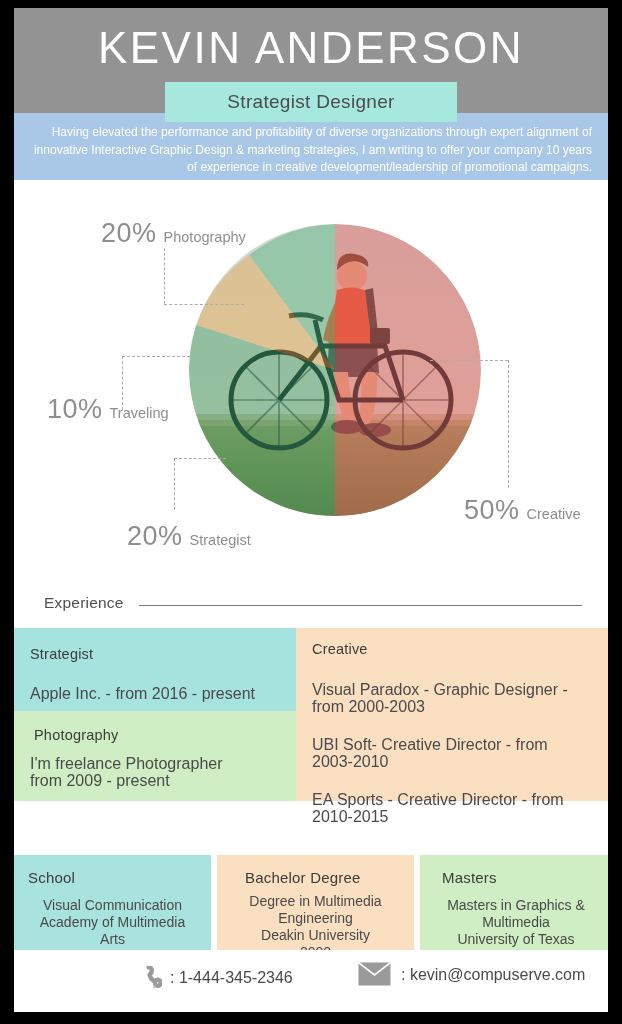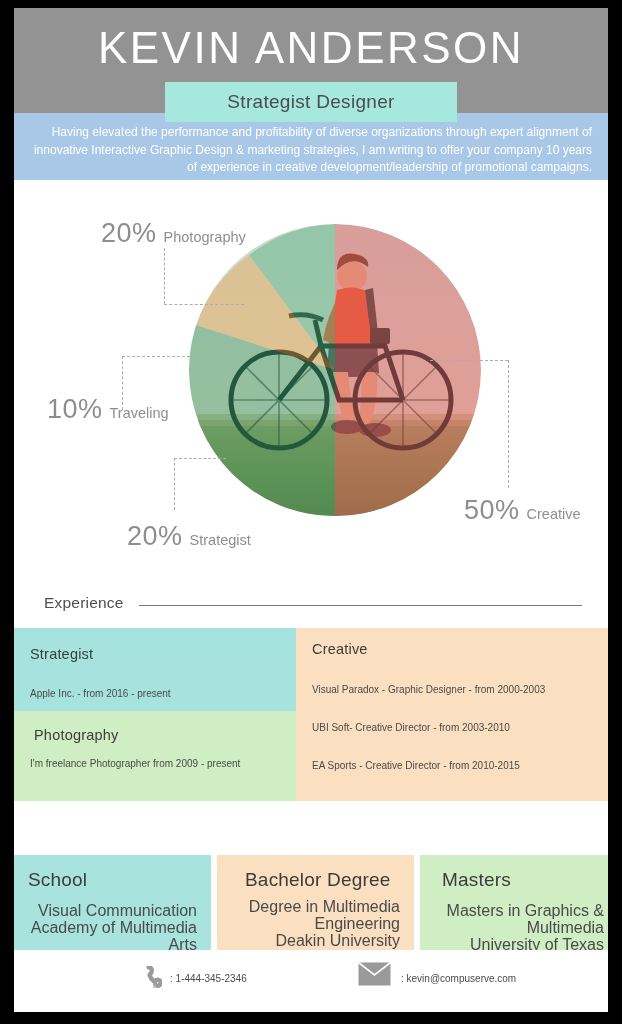--- a/index.html
+++ b/index.html
@@ -178,59 +178,59 @@
     position: absolute;
     box-sizing: border-box;
     padding: 0 16px;
   }
   .exp-title {
     font-size: 14.5px;
     color: #3c3c3c;
     letter-spacing: 0.2px;
   }
   .exp-line {
-    font-size: 10px;
-    color: #4a4a4a;
-    line-height: 17px;
-  }
-
-  
-  .edu-card {
-    position: absolute;
-    box-sizing: border-box;
-  }
-  .edu-title {
-    font-size: 19px;
-    color: #3c3c3c;
-    letter-spacing: 0.2px;
-  }
-  .edu-body {
     font-size: 16px;
     color: #4a4a4a;
     line-height: 17px;
-    text-align: right;
+  }
+
+  
+  .edu-card {
+    position: absolute;
+    box-sizing: border-box;
+  }
+  .edu-title {
+    font-size: 15px;
+    color: #3c3c3c;
+    letter-spacing: 0.2px;
+  }
+  .edu-body {
+    font-size: 14px;
+    color: #4a4a4a;
+    line-height: 17px;
+    text-align: center;
   }
 
   
   .footer {
     position: absolute;
     left: 0;
     bottom: 0;
     width: 594px;
     height: 62px;
     background: #ffffff;
   }
   .contact-item {
     position: absolute;
     display: flex;
     align-items: center;
     white-space: nowrap;
   }
   .contact-text {
-    font-size: 10px;
+    font-size: 16px;
     color: #4a4a4a;
   }
   .icon-phone, .icon-mail { display: block; }
 </style>
 </head>
 <body>
 
 <div id="page">
   <div id="sheet">
 

